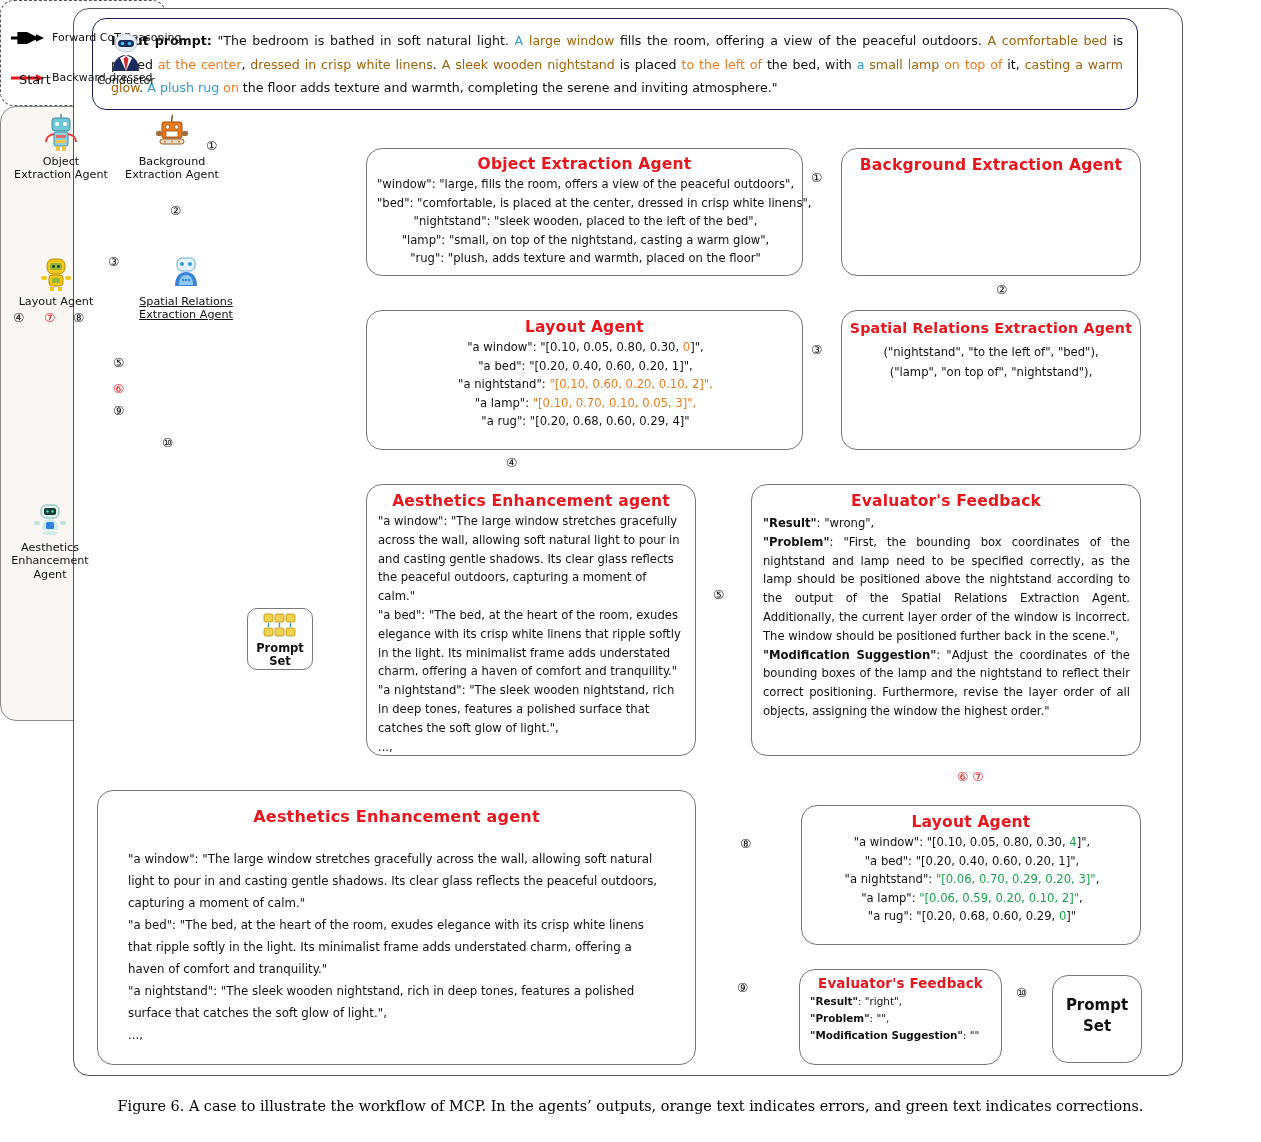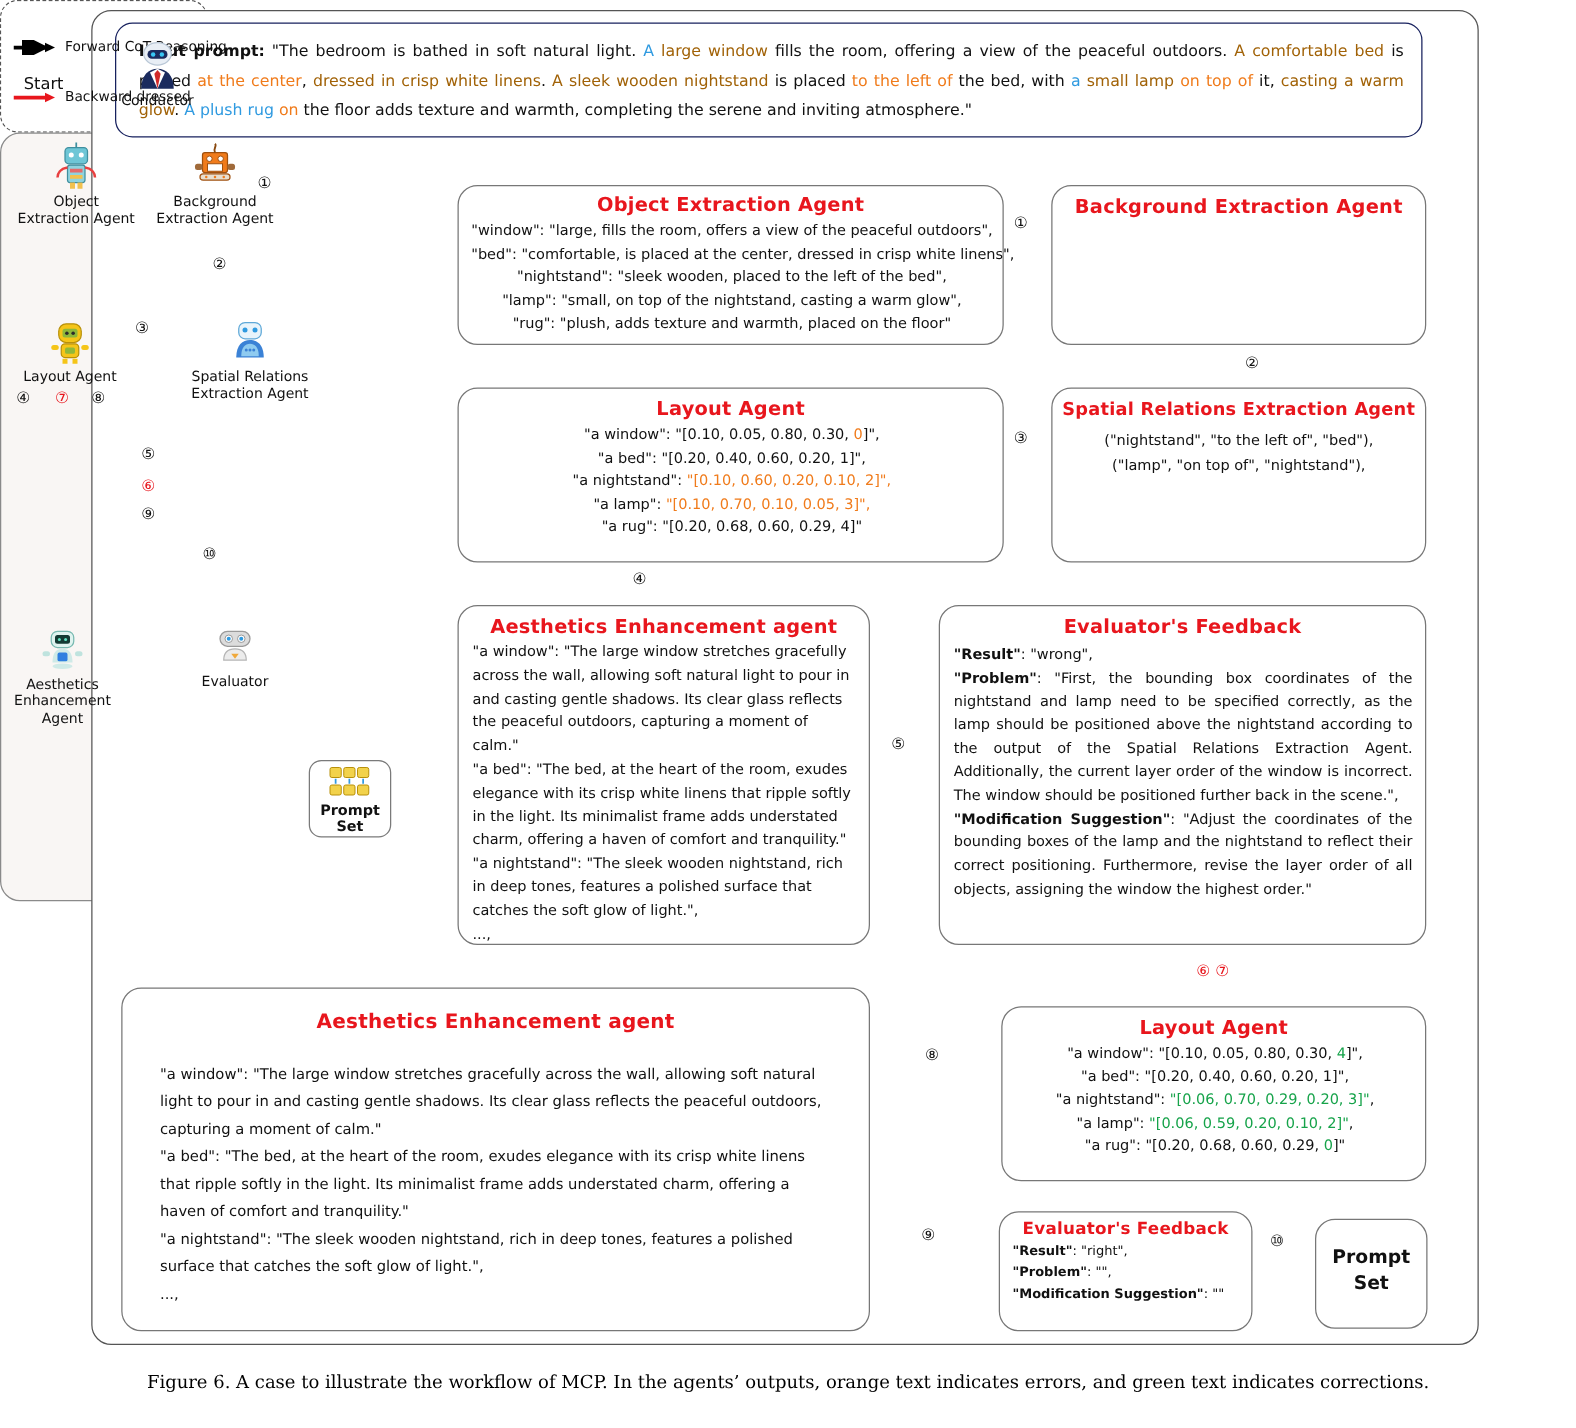--- a/index.html
+++ b/index.html
@@ -314,21 +314,21 @@
         <rect x="13" y="9" width="16" height="7" rx="3.5" fill="#1b2b5e"></rect>
         <circle cx="17.5" cy="12.5" r="1.8" fill="#38c6f4"></circle>
         <circle cx="24.5" cy="12.5" r="1.8" fill="#38c6f4"></circle>
         <path d="M8,40 C8,29 14,24 21,24 C28,24 34,29 34,40 Z" fill="#1b2b5e"></path>
         <path d="M21,24 L15,27 L21,40 L27,27 Z" fill="#fff"></path>
         <path d="M21,25 L18.5,28 L21,40 L23.5,28 Z" fill="#d12a2a"></path>
       </svg>
       <div class="agent-label">Conductor</div>
     </div>
 
-    <div class="plain-label" style="left:19px; top:60px; font-size:13px;">Start</div>
+    <div class="plain-label" style="left:19px; top:72px; font-size:13px;">Start</div>
 
     <div class="agent-node" style="left:5px; top:112px;">
       <svg class="agent-icon" width="42" height="42" viewBox="0 0 42 42">
         <rect x="12" y="6" width="18" height="13" rx="3" fill="#6ec6d6" stroke="#3f8f9f" stroke-width="1"></rect>
         <circle cx="17" cy="12" r="2" fill="#fff"></circle>
           <circle cx="25" cy="12" r="2" fill="#fff"></circle>
         <rect x="14" y="20" width="14" height="14" rx="2" fill="#8fd3de" stroke="#3f8f9f" stroke-width="1"></rect>
         <rect x="16" y="23" width="10" height="3" fill="#e36b6b"></rect>
         <rect x="16" y="28" width="10" height="3" fill="#f2c14e"></rect>
         <path d="M14,22 C8,23 6,27 6,30" stroke="#e84040" stroke-width="2" fill="none"></path>
@@ -368,21 +368,21 @@
         <rect x="14" y="23" width="14" height="11" rx="3" fill="#f5c518" stroke="#b8900a" stroke-width="1"></rect>
         <rect x="17" y="26" width="8" height="5" rx="1.5" fill="#8fb83a"></rect>
         <rect x="6" y="24" width="6" height="4" rx="2" fill="#f5c518"></rect>
         <rect x="30" y="24" width="6" height="4" rx="2" fill="#f5c518"></rect>
         <rect x="15" y="35" width="4" height="4" fill="#f5c518"></rect>
         <rect x="23" y="35" width="4" height="4" fill="#f5c518"></rect>
       </svg>
       <div class="agent-label">Layout Agent</div>
     </div>
 
-    <div class="agent-node" style="left:144px; top:252px;">
+    <div class="agent-node" style="left:130px; top:252px;text-decoration:underline;">
       <svg class="agent-icon" width="42" height="42" viewBox="0 0 42 42">
         <rect x="12" y="6" width="18" height="13" rx="5" fill="#e8f4fb" stroke="#5ea8d8" stroke-width="1"></rect>
         <circle cx="17" cy="12" r="2" fill="#2f9ae0"></circle>
           <circle cx="25" cy="12" r="2" fill="#2f9ae0"></circle>
         <path d="M10,34 C10,24 15,20 21,20 C27,20 32,24 32,34 Z" fill="#3b82d6"></path>
         <path d="M14,33 C14,26 17,23 21,23 C25,23 28,26 28,33 Z" fill="#8fcbf0"></path>
         <circle cx="18" cy="28" r="1.2" fill="#3b82d6"></circle>
           <circle cx="21" cy="28" r="1.2" fill="#3b82d6"></circle>
           <circle cx="24" cy="28" r="1.2" fill="#3b82d6"></circle>
       </svg>
@@ -400,32 +400,20 @@
         <rect x="16" y="22" width="8" height="7" rx="1.5" fill="#2f7fe0"></rect>
         <rect x="4" y="21" width="6" height="4" rx="2" fill="#bfe3de"></rect>
         <rect x="30" y="21" width="6" height="4" rx="2" fill="#bfe3de"></rect>
         <ellipse cx="20" cy="33" rx="8" ry="2.2" fill="#cfeae7"></ellipse>
       </svg>
       <div class="agent-label" style="white-space:pre-line;">Aesthetics
 Enhancement
 Agent</div>
     </div>
 
-    <div class="agent-node" style="left:132px; top:498px;">
-      <svg class="agent-icon" width="40" height="40" viewBox="0 0 40 40">
-        <rect x="8" y="7" width="24" height="12" rx="6" fill="#dcdcdc" stroke="#9a9a9a" stroke-width="1"></rect>
-        <circle cx="15" cy="13" r="3" fill="#fff" stroke="#9a9a9a" stroke-width=".8"></circle>
-        <circle cx="25" cy="13" r="3" fill="#fff" stroke="#9a9a9a" stroke-width=".8"></circle>
-        <circle cx="15" cy="13" r="1.6" fill="#2f9ae0"></circle>
-          <circle cx="25" cy="13" r="1.6" fill="#2f9ae0"></circle>
-        <path d="M11,30 C11,23 15,21 20,21 C25,21 29,23 29,30 Z" fill="#ececec" stroke="#b5b5b5" stroke-width="1"></path>
-        <path d="M17,25 L23,25 L20,29 Z" fill="#f0a93b"></path>
-      </svg>
-      <div class="agent-label">Evaluator</div>
-    </div>
 
     <div id="prompt-set-chip">
       <svg width="34" height="24" viewBox="0 0 34 24" style="margin-top:4px;">
         <rect x="1" y="1" width="9" height="8" rx="1.5" fill="#f2d24b" stroke="#b8900a" stroke-width=".8"></rect>
         <rect x="12" y="1" width="9" height="8" rx="1.5" fill="#f2d24b" stroke="#b8900a" stroke-width=".8"></rect>
         <rect x="23" y="1" width="9" height="8" rx="1.5" fill="#f2d24b" stroke="#b8900a" stroke-width=".8"></rect>
         <rect x="1" y="15" width="9" height="8" rx="1.5" fill="#f2d24b" stroke="#b8900a" stroke-width=".8"></rect>
         <rect x="12" y="15" width="9" height="8" rx="1.5" fill="#f2d24b" stroke="#b8900a" stroke-width=".8"></rect>
         <rect x="23" y="15" width="9" height="8" rx="1.5" fill="#f2d24b" stroke="#b8900a" stroke-width=".8"></rect>
         <path d="M5.5,10 L5.5,14" stroke="#2f9ae0" stroke-width="1.4"></path>

